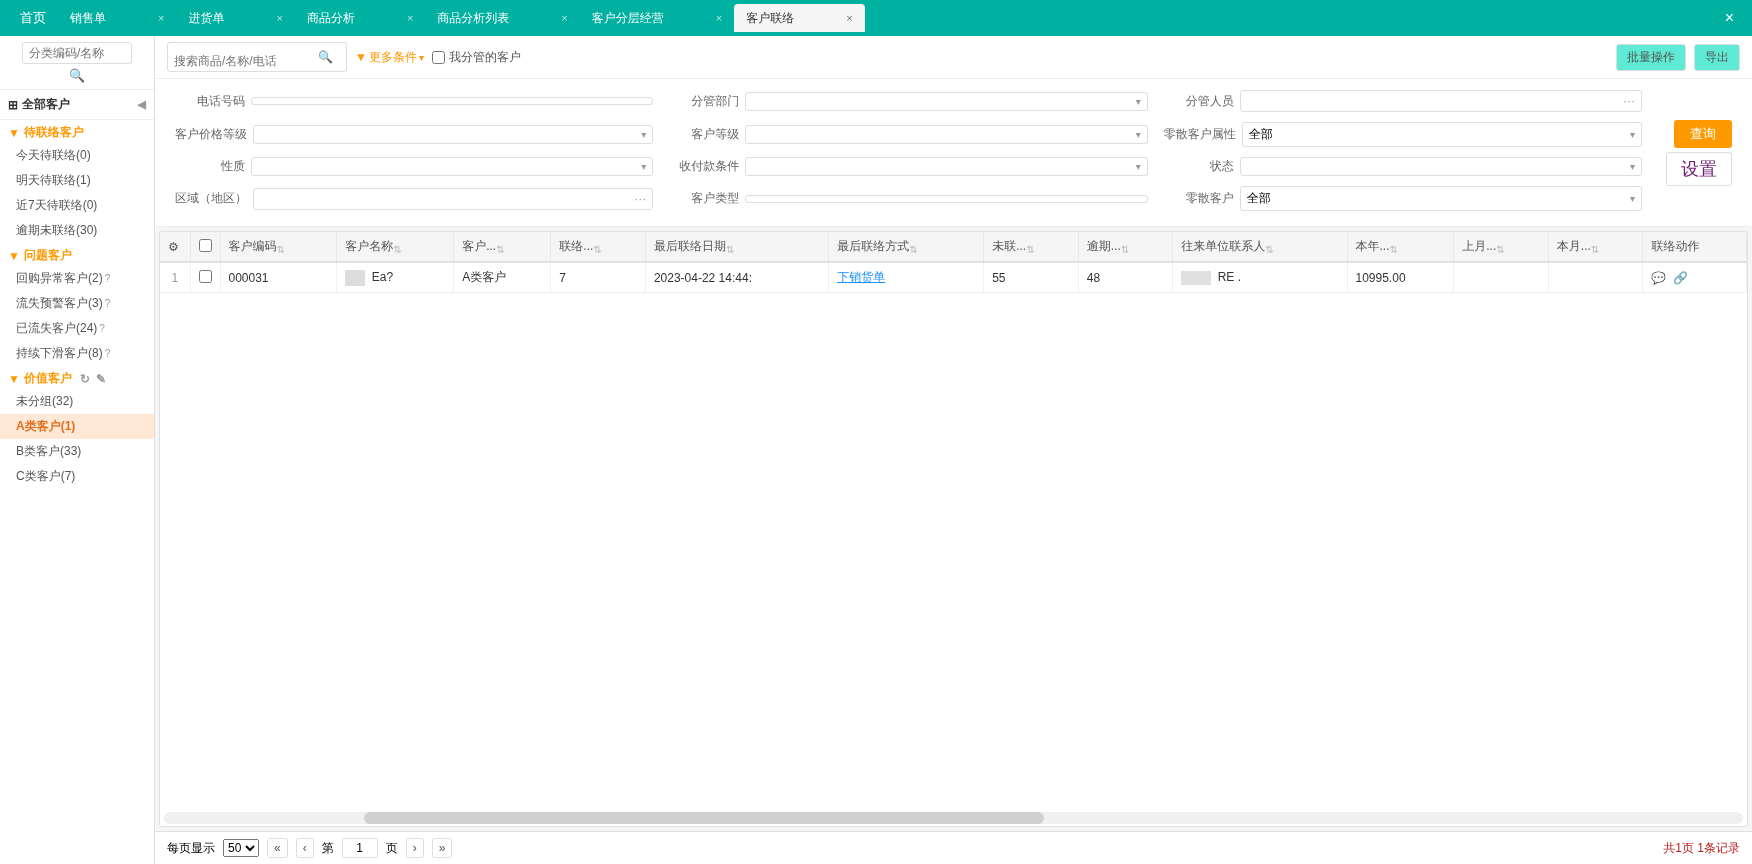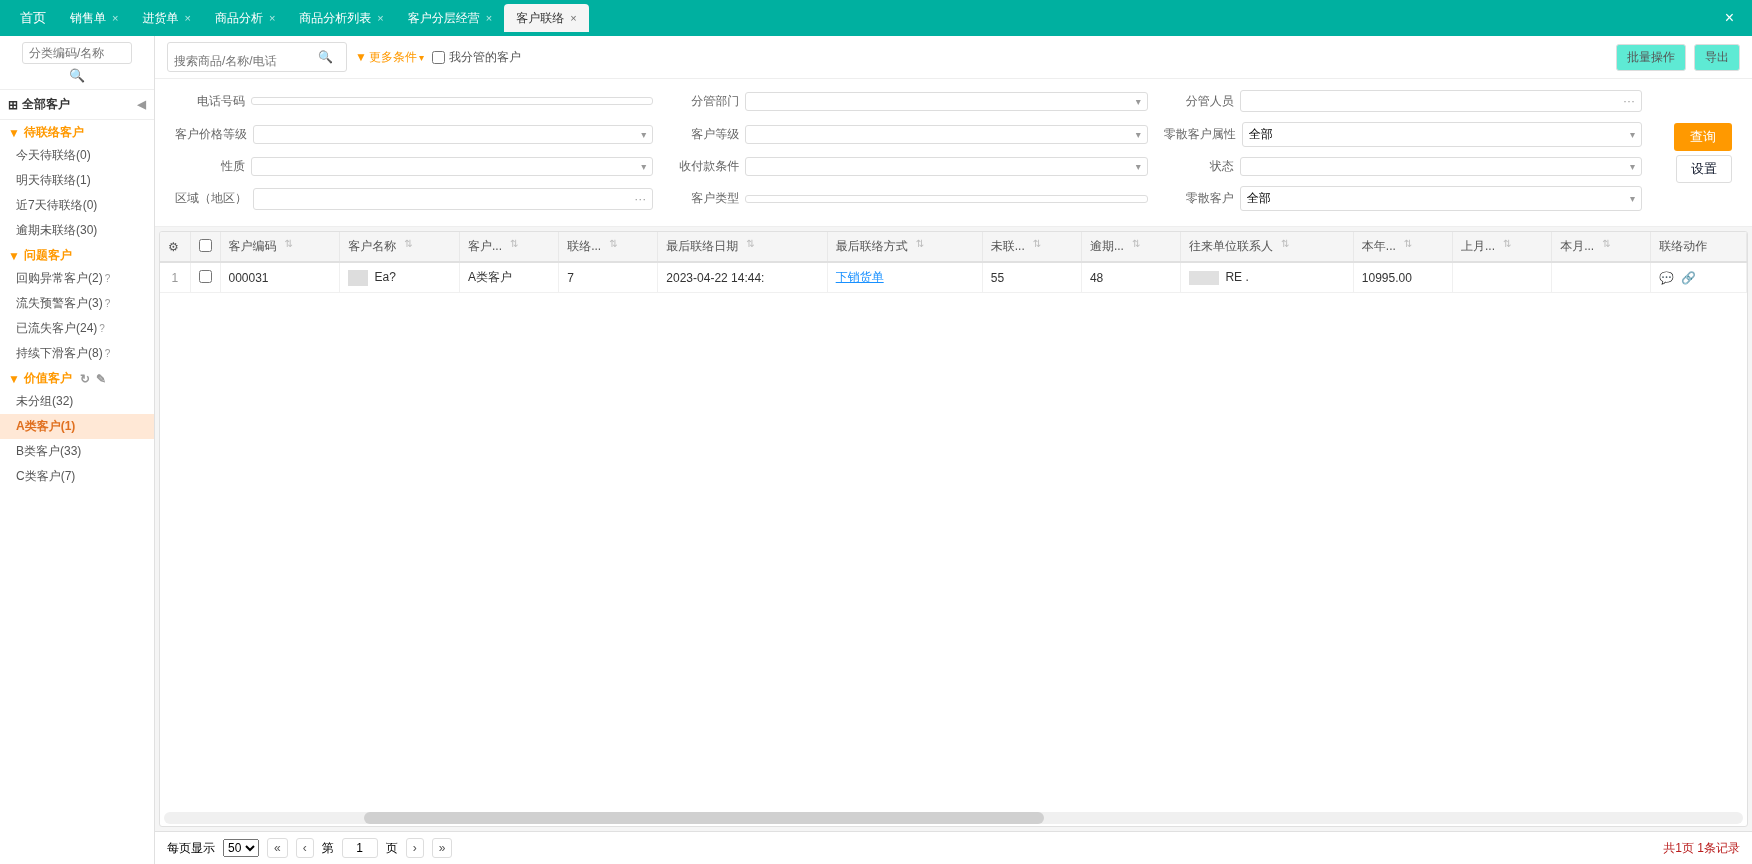--- a/index.html
+++ b/index.html
@@ -16,20 +16,21 @@
     }
     .nav-item {
       padding: 0 12px;
       height: 28px;
       display: flex;
       align-items: center;
       cursor: pointer;
       white-space: nowrap;
       color: white;
       font-size: 13px;
+      gap: 46px;
     }
     .nav-item.active { background: #f5f5f5; color: #333; border-radius: 4px 4px 0 0; }
     .nav-item .close-x { margin-left: 6px; font-size: 11px; opacity: 0.7; }
     .nav-home { padding: 0 12px; font-size: 13px; color: white; }
     .nav-spacer { flex: 1; }
     .nav-close-btn { color: white; font-size: 16px; padding: 0 10px; cursor: pointer; }
 
     
     .main-layout {
       display: flex;
@@ -221,21 +222,21 @@
       padding: 6px 8px;
       text-align: left;
       white-space: nowrap;
       color: #555;
       font-weight: normal;
       border-right: 1px solid #e8e8e8;
       cursor: pointer;
       user-select: none;
     }
     thead th:first-child { width: 30px; }
-    thead th .th-inner { display: flex; align-items: flex-start; gap: 8px; }
+    thead th .th-inner { display: flex; align-items: flex-end; gap: 0; }
     thead th .sort-icon { color: #bbb; font-size: 10px; }
     tbody tr { border-bottom: 1px solid #f0f0f0; }
     tbody td { padding: 6px 8px; color: #333; border-right: 1px solid #f0f0f0; }
     tbody td.link { color: #1890ff; cursor: pointer; text-decoration: underline; }
     .row-num { color: #999; text-align: center; }
 
     
     .bottom-bar {
       background: white;
       border-top: 1px solid #e0e0e0;
@@ -275,26 +276,26 @@
       background: #f90;
       color: white;
       border: none;
       border-radius: 3px;
       padding: 5px 16px;
       cursor: pointer;
       font-size: 13px;
     }
     .btn-settings {
       background: white;
-      color: #0f172a;
+      color: #701a75;
       border: 1px solid #ddd;
       border-radius: 3px;
       padding: 4px 14px;
       cursor: pointer;
-      font-size: 13px;
+      font-size: 18px;
     }
 
     .filter-actions {
       display: flex;
       flex-direction: column;
       gap: 4px;
       padding: 8px 8px;
       align-items: flex-end;
       justify-content: center;
       min-width: 90px;

